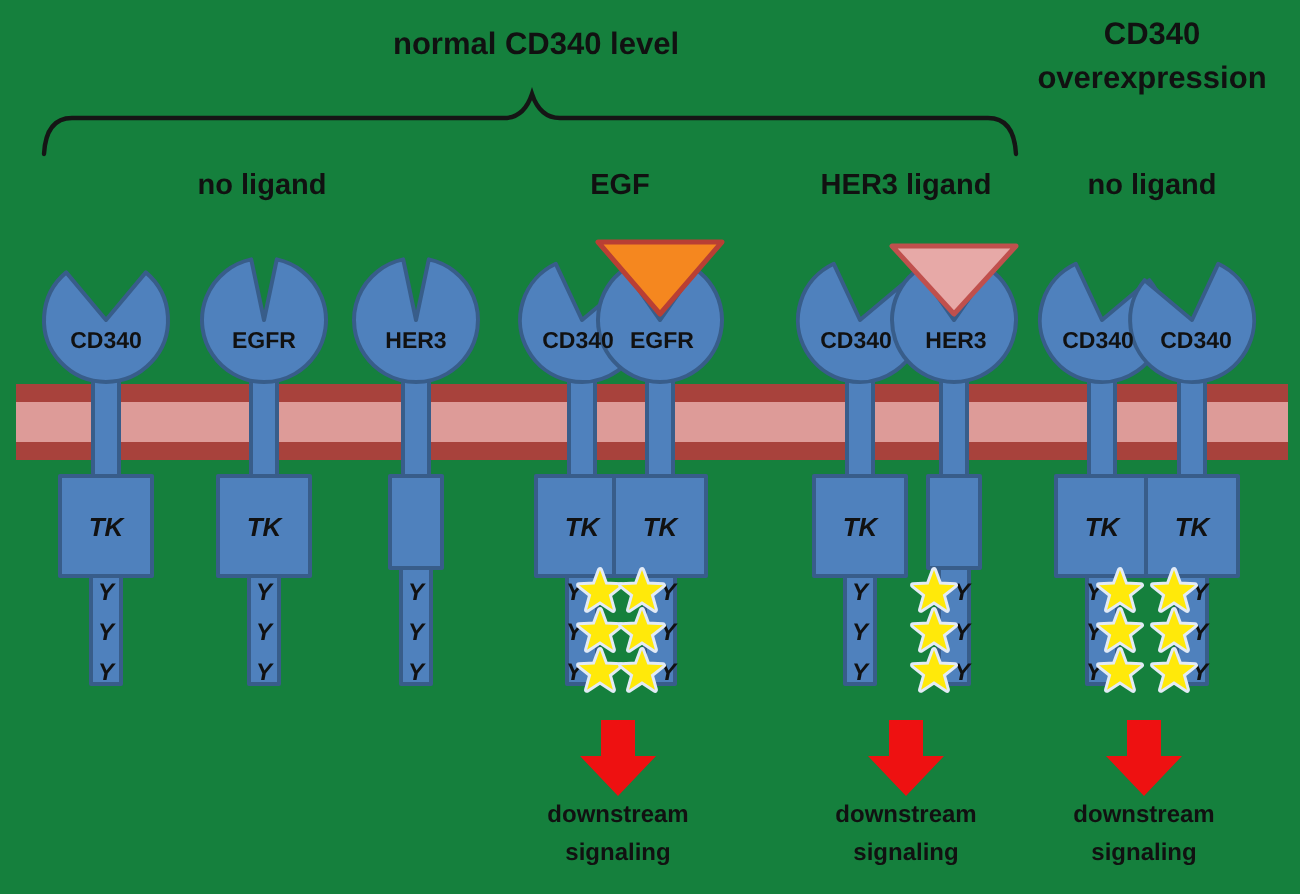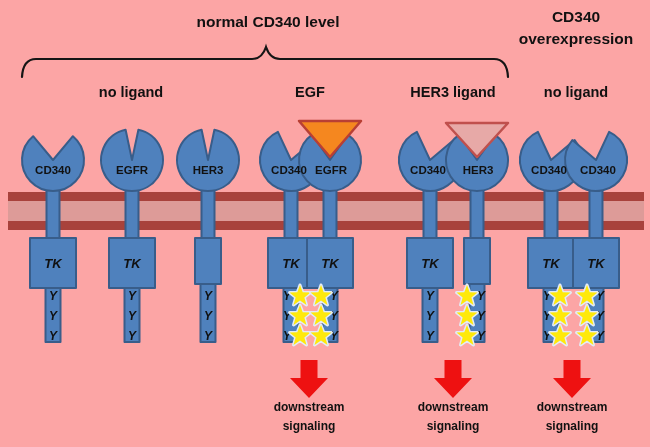--- a/index.html
+++ b/index.html
@@ -1,17 +1,17 @@
 <!DOCTYPE html>
 <html><head>
 <meta charset="utf-8">
 <style>
   html,body{margin:0;padding:0;}
   .figure-wrap{
-    width:650px;height:447px;background:#fca5a5;position:relative;overflow:hidden;
+    width:650px;height:447px;background:#15803d;position:relative;overflow:hidden;
     font-family:"Liberation Sans", sans-serif;
   }
   svg text{font-family:"Liberation Sans", sans-serif; fill:#111111;}
   .title-text{font-size:15.5px;font-weight:700;text-anchor:middle;}
   .cond-text{font-size:14.5px;font-weight:700;text-anchor:middle;}
   .receptor-label{font-size:11.5px;font-weight:700;text-anchor:middle;}
   .tk-label{font-size:13px;font-weight:700;font-style:italic;text-anchor:middle;}
   .y-label{font-size:12px;font-weight:700;font-style:italic;text-anchor:middle;}
   .sig-text{font-size:12px;font-weight:700;text-anchor:middle;}
   .shape{fill:#4f81bd;stroke:#385d8a;stroke-width:2;stroke-linejoin:round;}

